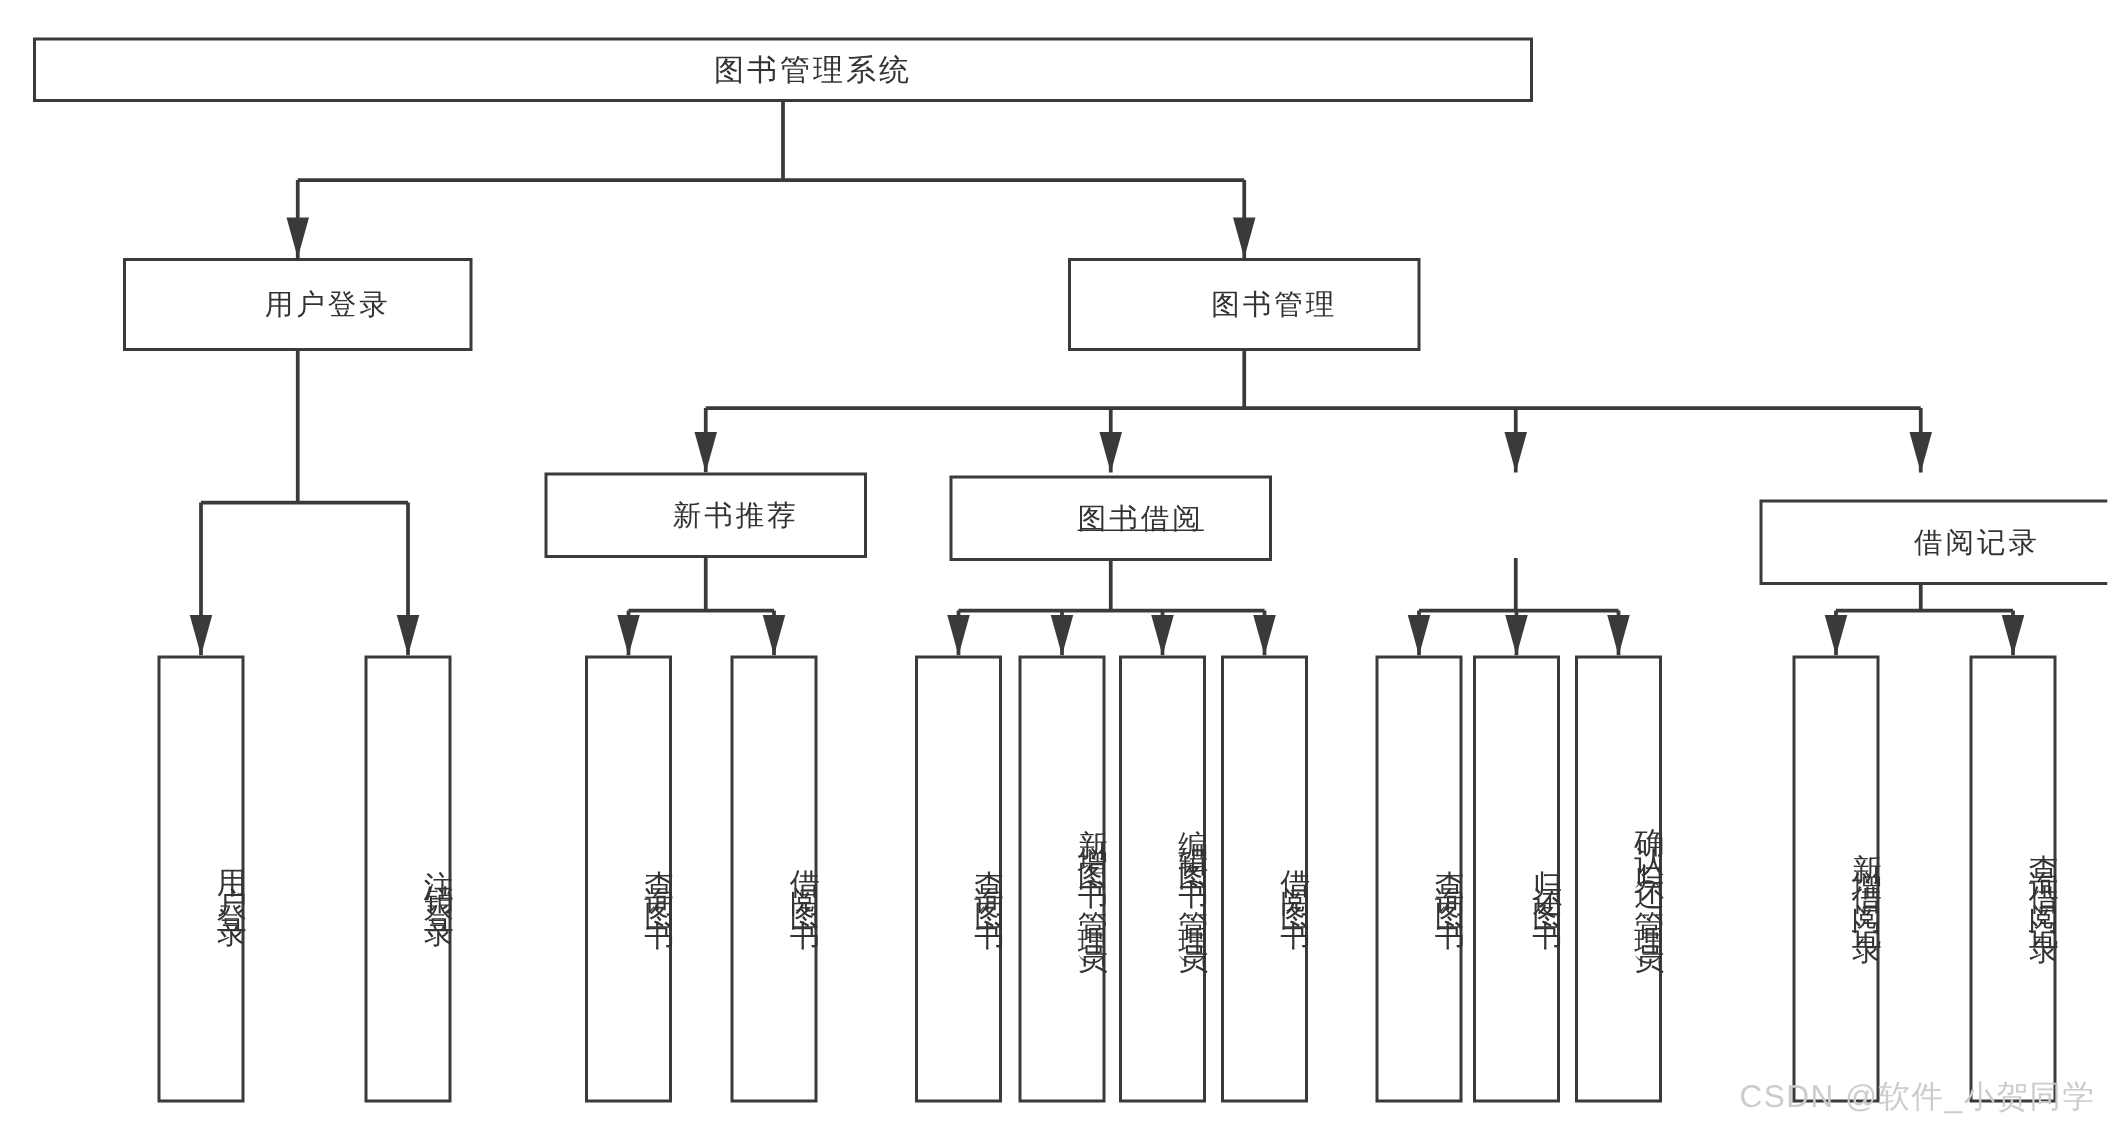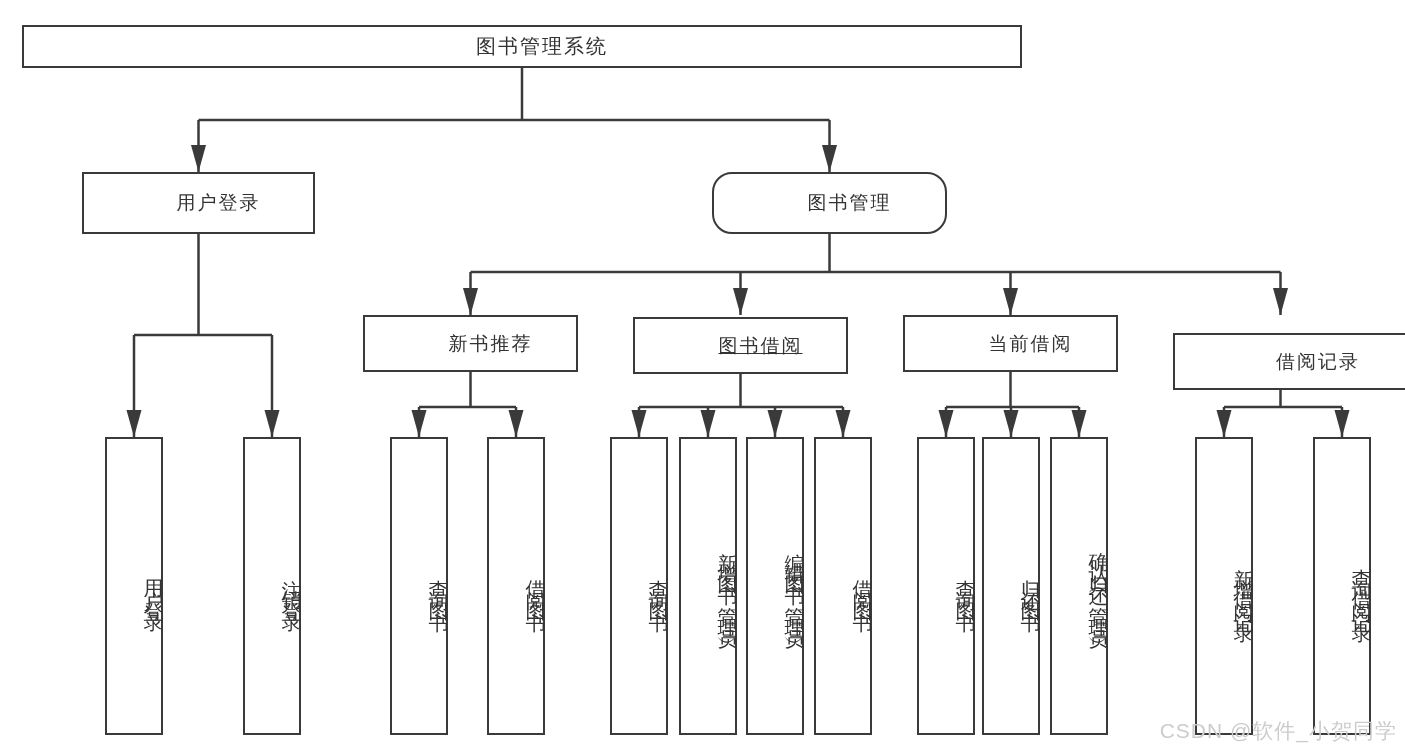--- a/index.html
+++ b/index.html
@@ -128,25 +128,24 @@
       <path d="M1224 407 V437"></path>
       <path d="M1342 407 V437"></path>
       <polygon points="1224,437 1216.5,410 1231.5,410"></polygon>
       <polygon points="1342,437 1334.5,410 1349.5,410"></polygon>
     </g>
   </svg>
 
   <div class="node h-node root-node" style="left:22px; top:25px; width:1000px; height:43px;">图书管理系统</div>
 
   <div class="node h-node" style="left:82px; top:172px; width:233px; height:62px;">用户登录</div>
-  <div class="node h-node" style="left:712px; top:172px; width:235px; height:62px;border-radius:20px;">图书管理</div>
+  <div class="node h-node" style="left:712px; top:172px; width:235px; height:62px;">图书管理</div>
 
   <div class="node h-node" style="left:363px; top:315px; width:215px; height:57px;">新书推荐</div>
   <div class="node h-node" style="left:633px; top:317px; width:215px; height:57px;text-decoration:underline;">图书借阅</div>
-  <div class="node h-node" style="left:903px; top:315px; width:215px; height:57px;">当前借阅</div>
   <div class="node h-node" style="left:1173px; top:333px; width:250px; height:57px;">借阅记录</div>
 
   <div class="node leaf" style="left:105px; top:437px; width:58px; height:298px;">
     <span class="vtext">用户登录</span>
   </div>
   <div class="node leaf" style="left:243px; top:437px; width:58px; height:298px;">
     <span class="vtext">注销登录</span>
   </div>
 
   <div class="node leaf" style="left:390px; top:437px; width:58px; height:298px;">

